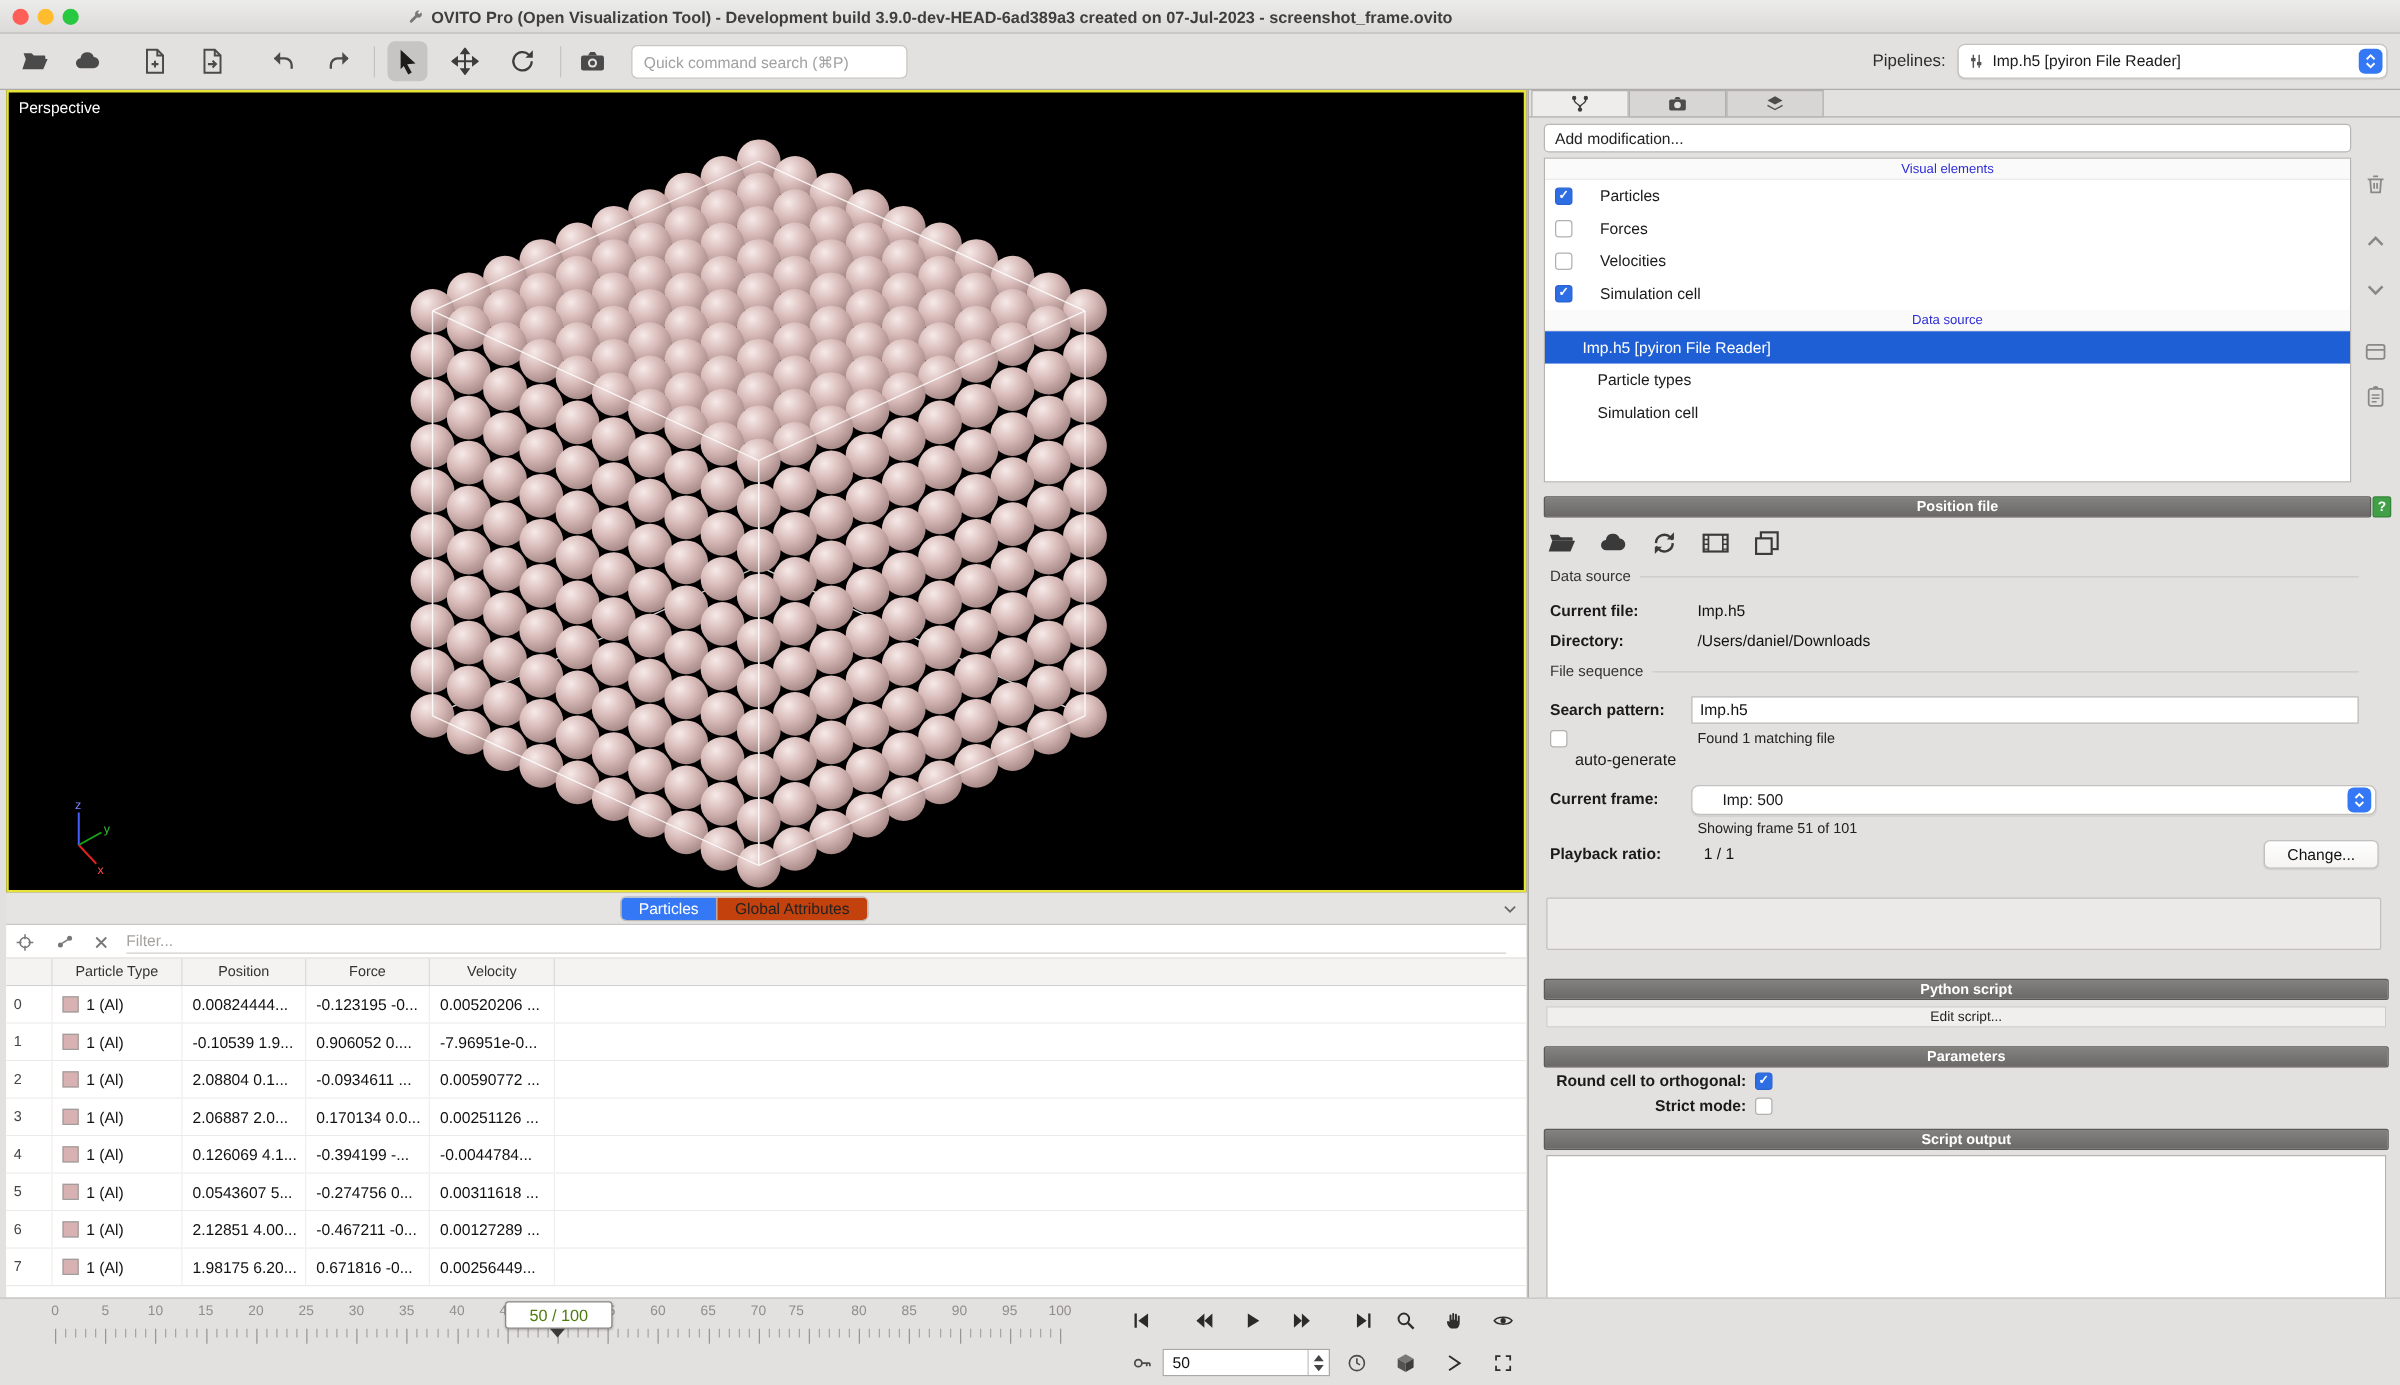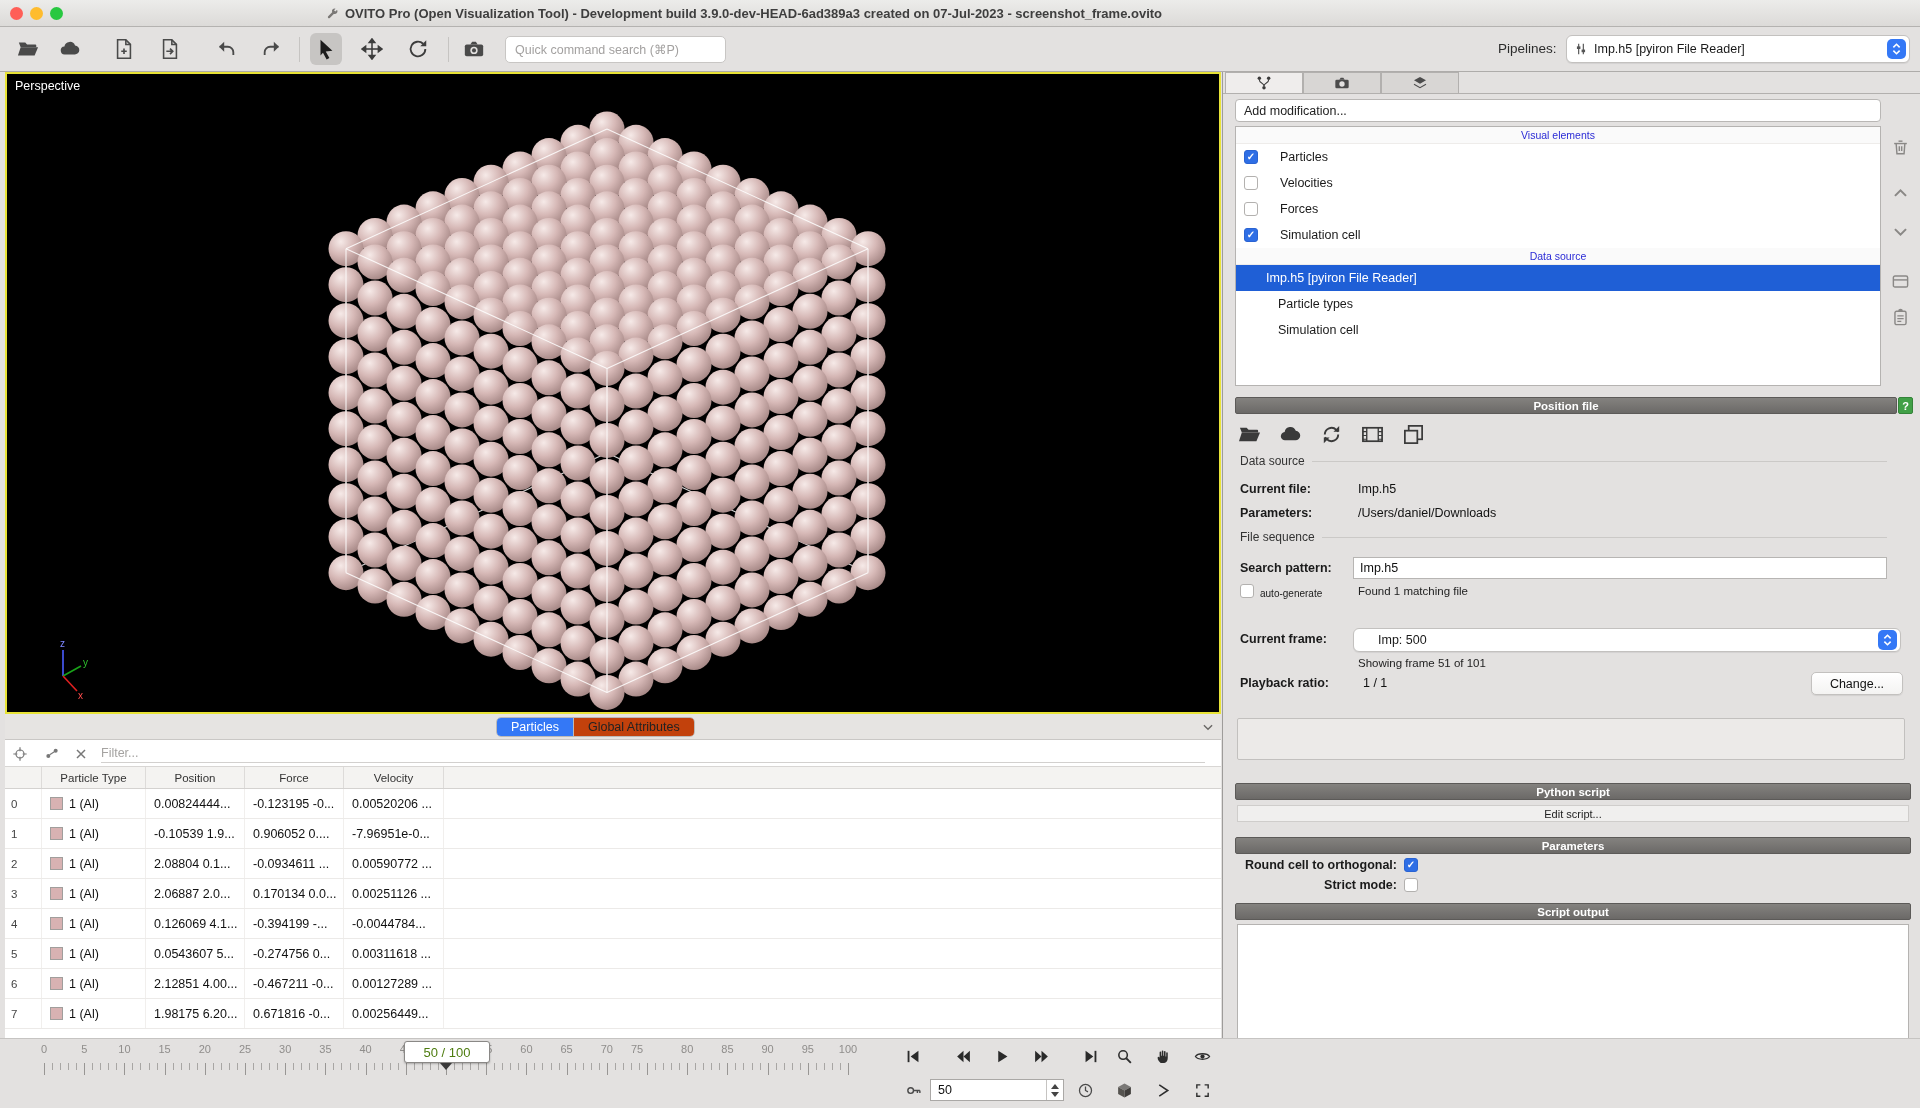--- a/index.html
+++ b/index.html
@@ -559,25 +559,25 @@
 
   <div class="plist">
     <div class="lhdr">Visual elements</div>
     <div id="ve-items">
         <div class="lrow">
           <span class="cb checked"></span>
           <span class="lbl">Particles</span>
         </div>
         <div class="lrow">
           <span class="cb"></span>
-          <span class="lbl">Velocities</span>
+          <span class="lbl">Forces</span>
         </div>
         <div class="lrow">
           <span class="cb"></span>
-          <span class="lbl">Forces</span>
+          <span class="lbl">Velocities</span>
         </div>
         <div class="lrow">
           <span class="cb checked"></span>
           <span class="lbl">Simulation cell</span>
         </div>
       </div>
     <div class="lhdr">Data source</div>
     <div id="ds-items">
         <div class="lrow ds sel">
           <span class="lbl">Imp.h5 [pyiron File Reader]</span>
@@ -659,30 +659,30 @@
         <rect x="7" y="3" width="14" height="14" fill="none" stroke="#3a3a3a" stroke-width="1.8"></rect>
         <rect x="3" y="8" width="13" height="13" fill="#e3e1e0" stroke="#3a3a3a" stroke-width="1.8"></rect>
       </svg>
     </div>
 
   <div class="group" style="top:382px">
       <span>Data source</span>
     </div>
   <div class="flabel" style="top:410px">Current file:</div>
   <div class="fvalue" style="top:410px">Imp.h5</div>
-  <div class="flabel" style="top:434px">Parameters:</div>
+  <div class="flabel" style="top:434px">Directory:</div>
   <div class="fvalue" style="top:434px">/Users/daniel/Downloads</div>
 
   <div class="group" style="top:458px">
       <span>File sequence</span>
     </div>
   <div class="flabel" style="top:489px">Search pattern:</div>
   <input class="finput" style="top: 485px;" value="Imp.h5">
   <span class="cb pparam-cb" style="left:17px;top:512px"></span>
-  <div style="position:absolute;left:37px;top:516px;font-size:10px">auto-generate</div>
+  <div style="position:absolute;left:37px;top:528px;font-size:13px">auto-generate</div>
   <div class="smallnote" style="top:513px">Found 1 matching file</div>
 
   <div class="flabel" style="top:560px">Current frame:</div>
   <div class="dropdown dd-frame">
     <span class="dd-text">Imp: 500</span>
     <span class="stepper">
         <svg viewBox="0 0 14 20">
           <path d="M3 8l4-4 4 4" stroke="#fff" stroke-width="2" fill="none"></path>
           <path d="M3 12l4 4 4-4" stroke="#fff" stroke-width="2" fill="none"></path>
         </svg>

